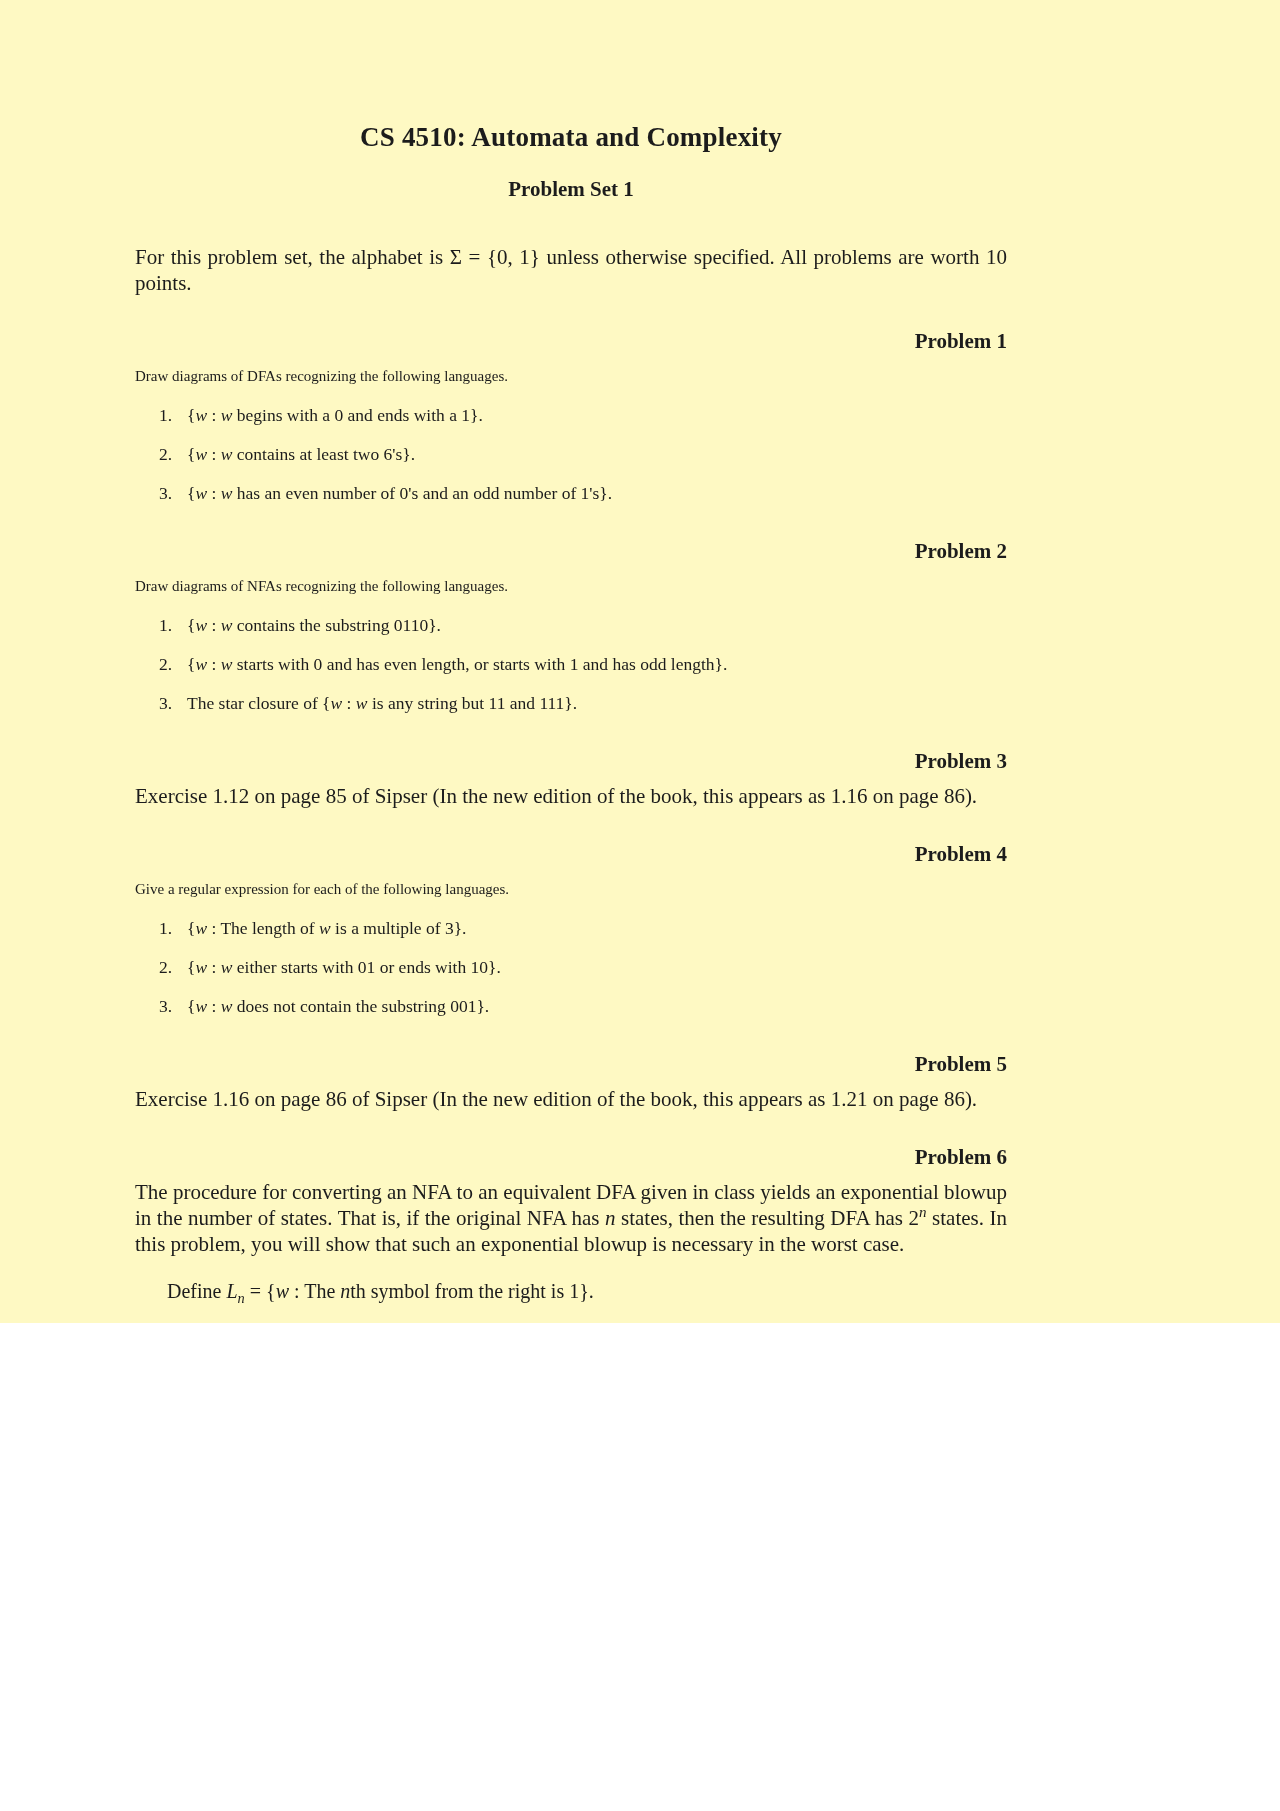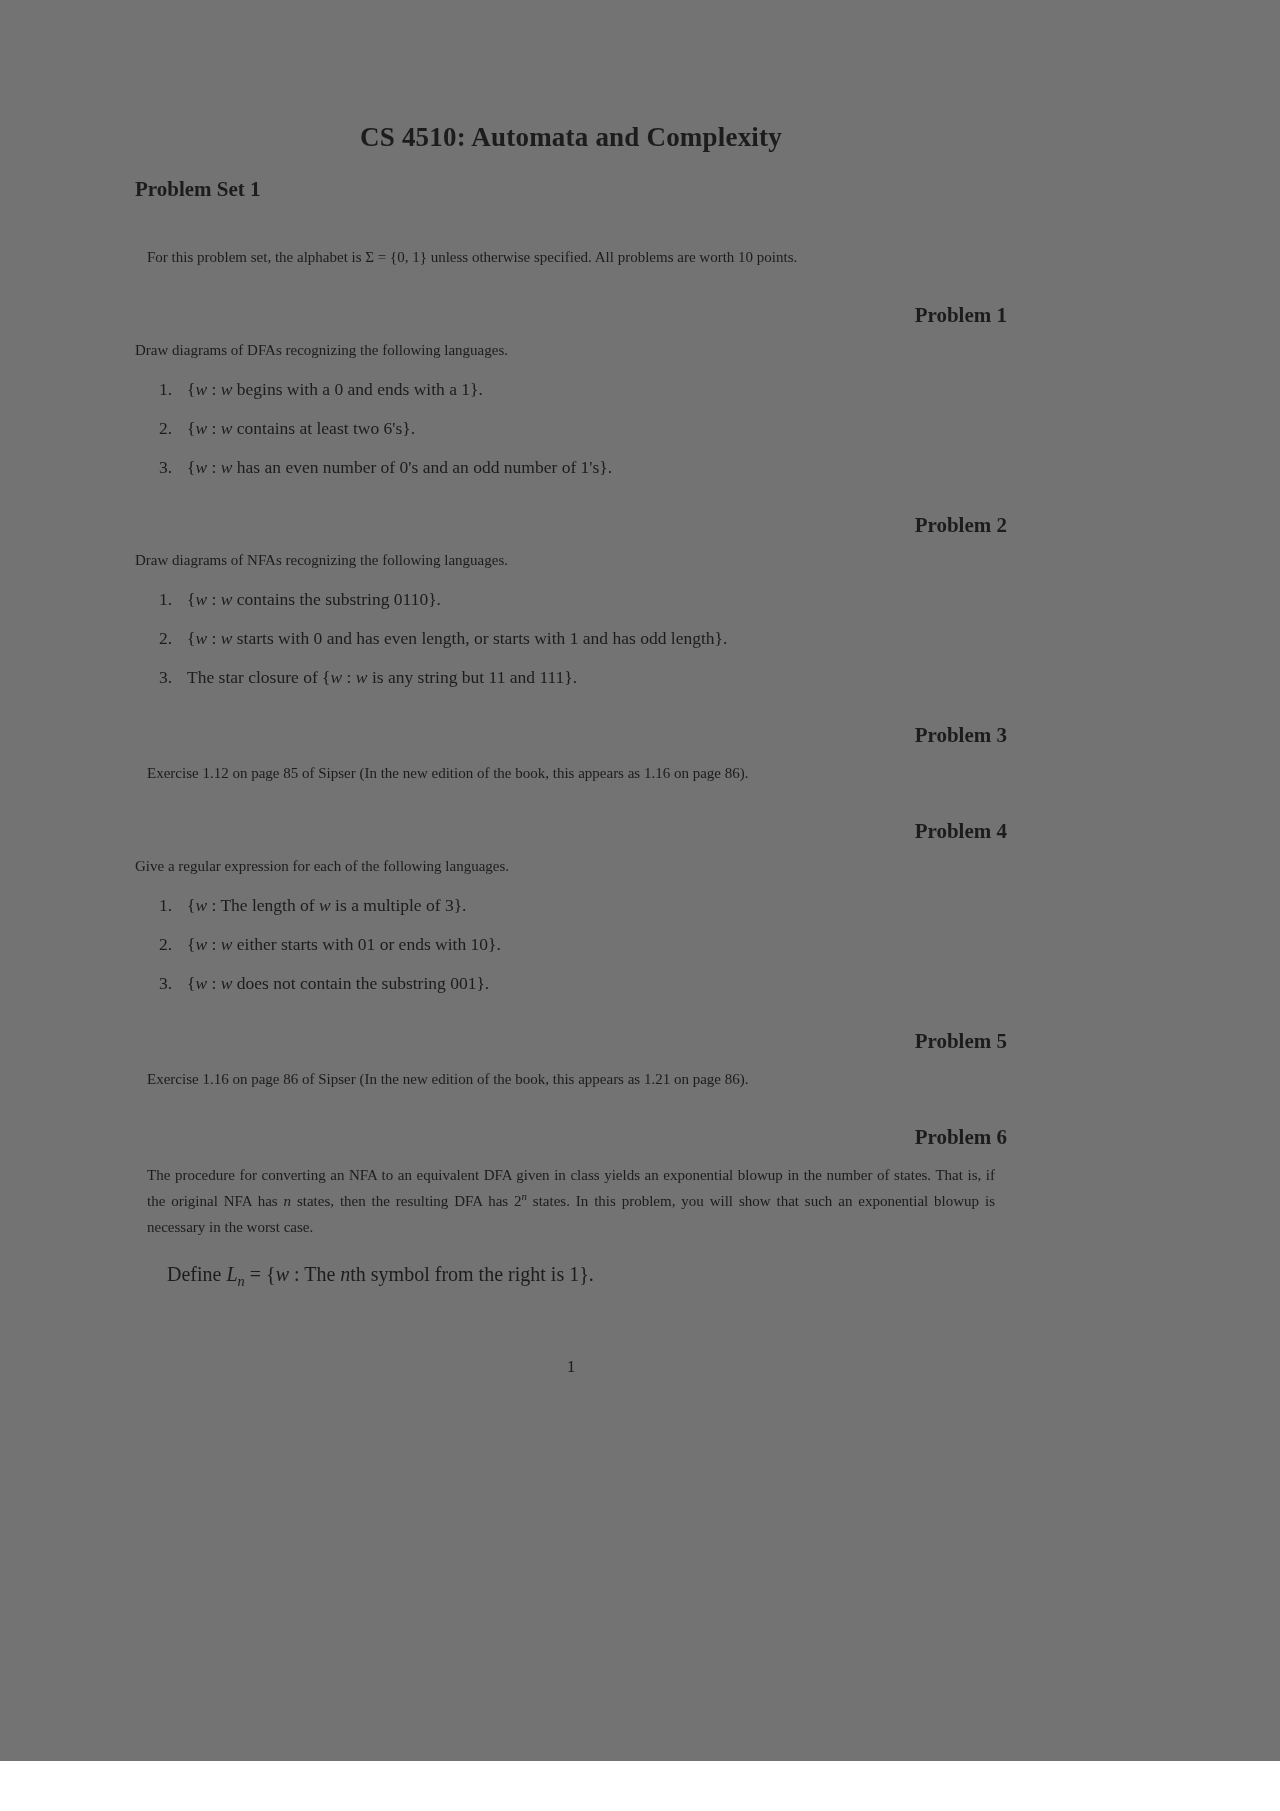--- a/index.html
+++ b/index.html
@@ -3,48 +3,48 @@
 <meta charset="utf-8">
 <style>
   html, body {
     margin: 0;
     padding: 0;
     background: #ffffff;
   }
   .page {
     position: relative;
     width: 1280px;
-    height: 1761px;
-    background: #737373;
+    height: 1323px;
+    background: #fef9c3;
     box-sizing: border-box;
     padding: 122px 0 0 135px;
     font-family: "Liberation Serif", serif;
     color: #1c1c1c;
   }
   .content {
     width: 872px;
   }
   .doc-title {
     font-size: 27px;
     font-weight: bold;
     text-align: center;
     margin: 0;
     letter-spacing: 0.2px;
   }
   .doc-subtitle {
     font-size: 21px;
     font-weight: bold;
-    text-align: left;
+    text-align: center;
     margin: 24px 0 0 0;
   }
   .para {
-    font-size: 15px;
+    font-size: 21px;
     line-height: 26px;
     text-align: justify;
-    margin: 12px;
+    margin: 0;
   }
   .intro {
     margin-top: 42px;
   }
   .problem {
     margin-top: 33px;
   }
   .problem-heading {
     font-size: 21px;
     font-weight: bold;

